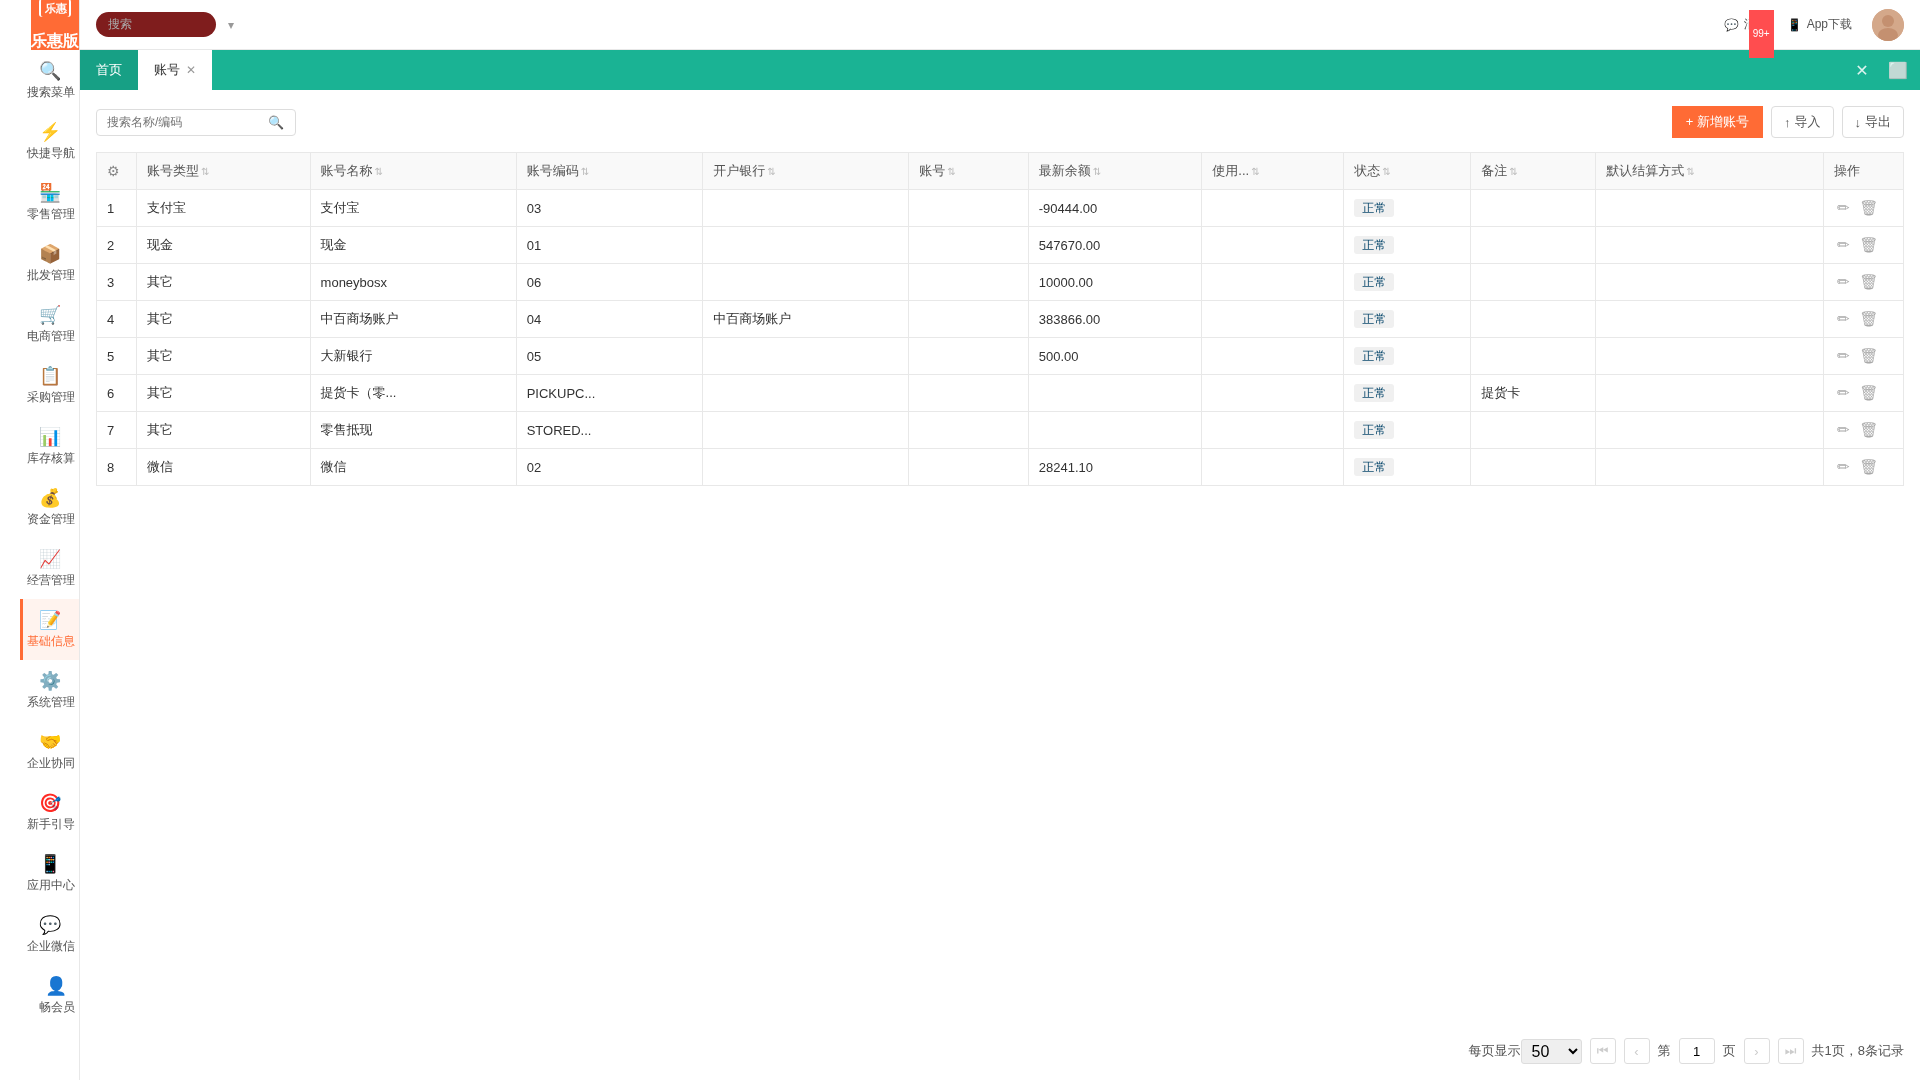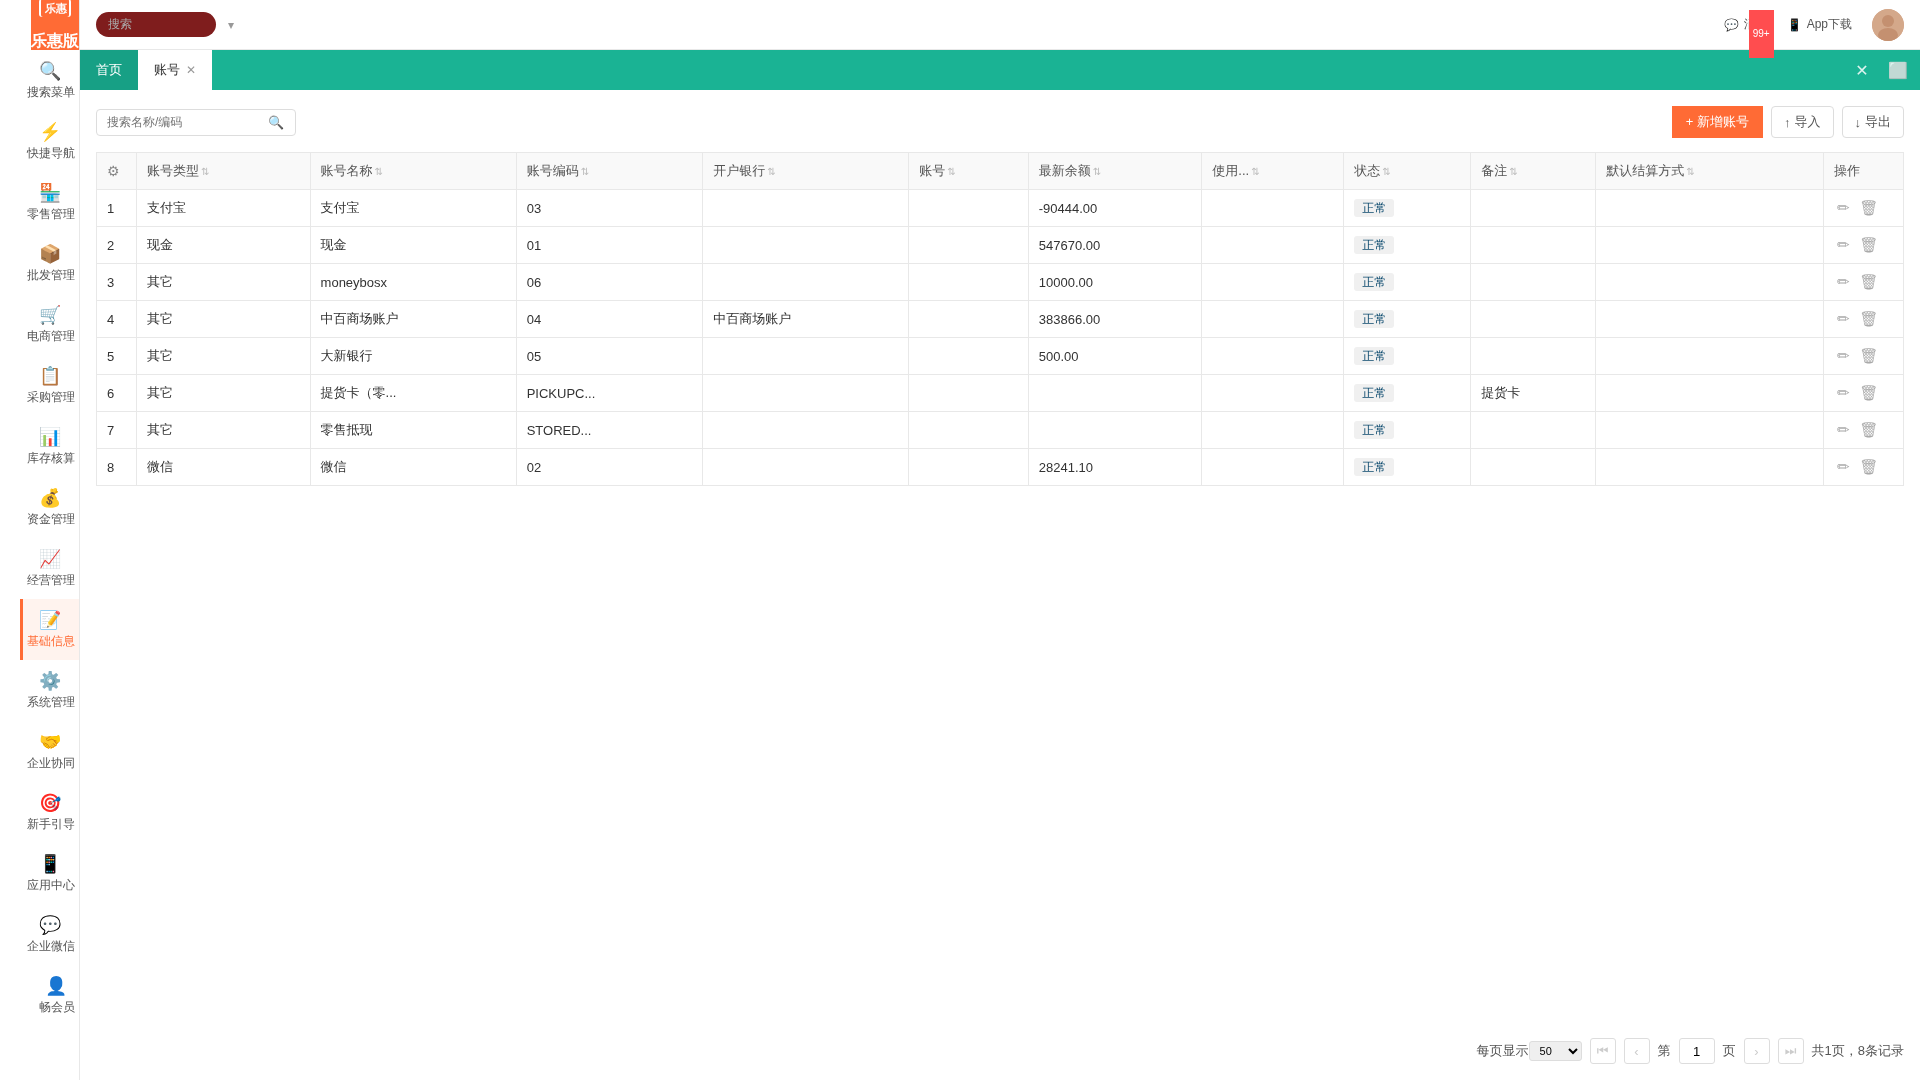--- a/index.html
+++ b/index.html
@@ -304,21 +304,21 @@
       color: #555;
     }
     .page-size-select {
       display: flex;
       align-items: center;
     }
     .page-size-select select {
       border: 1px solid #ddd;
       border-radius: 3px;
       padding: 2px 6px;
-      font-size: 11px;
+      font-size: 16px;
       outline: none;
     }
     .page-nav-btn {
       width: 26px;
       height: 26px;
       border: 1px solid #ddd;
       background: #fff;
       border-radius: 3px;
       display: flex;
       align-items: center;

